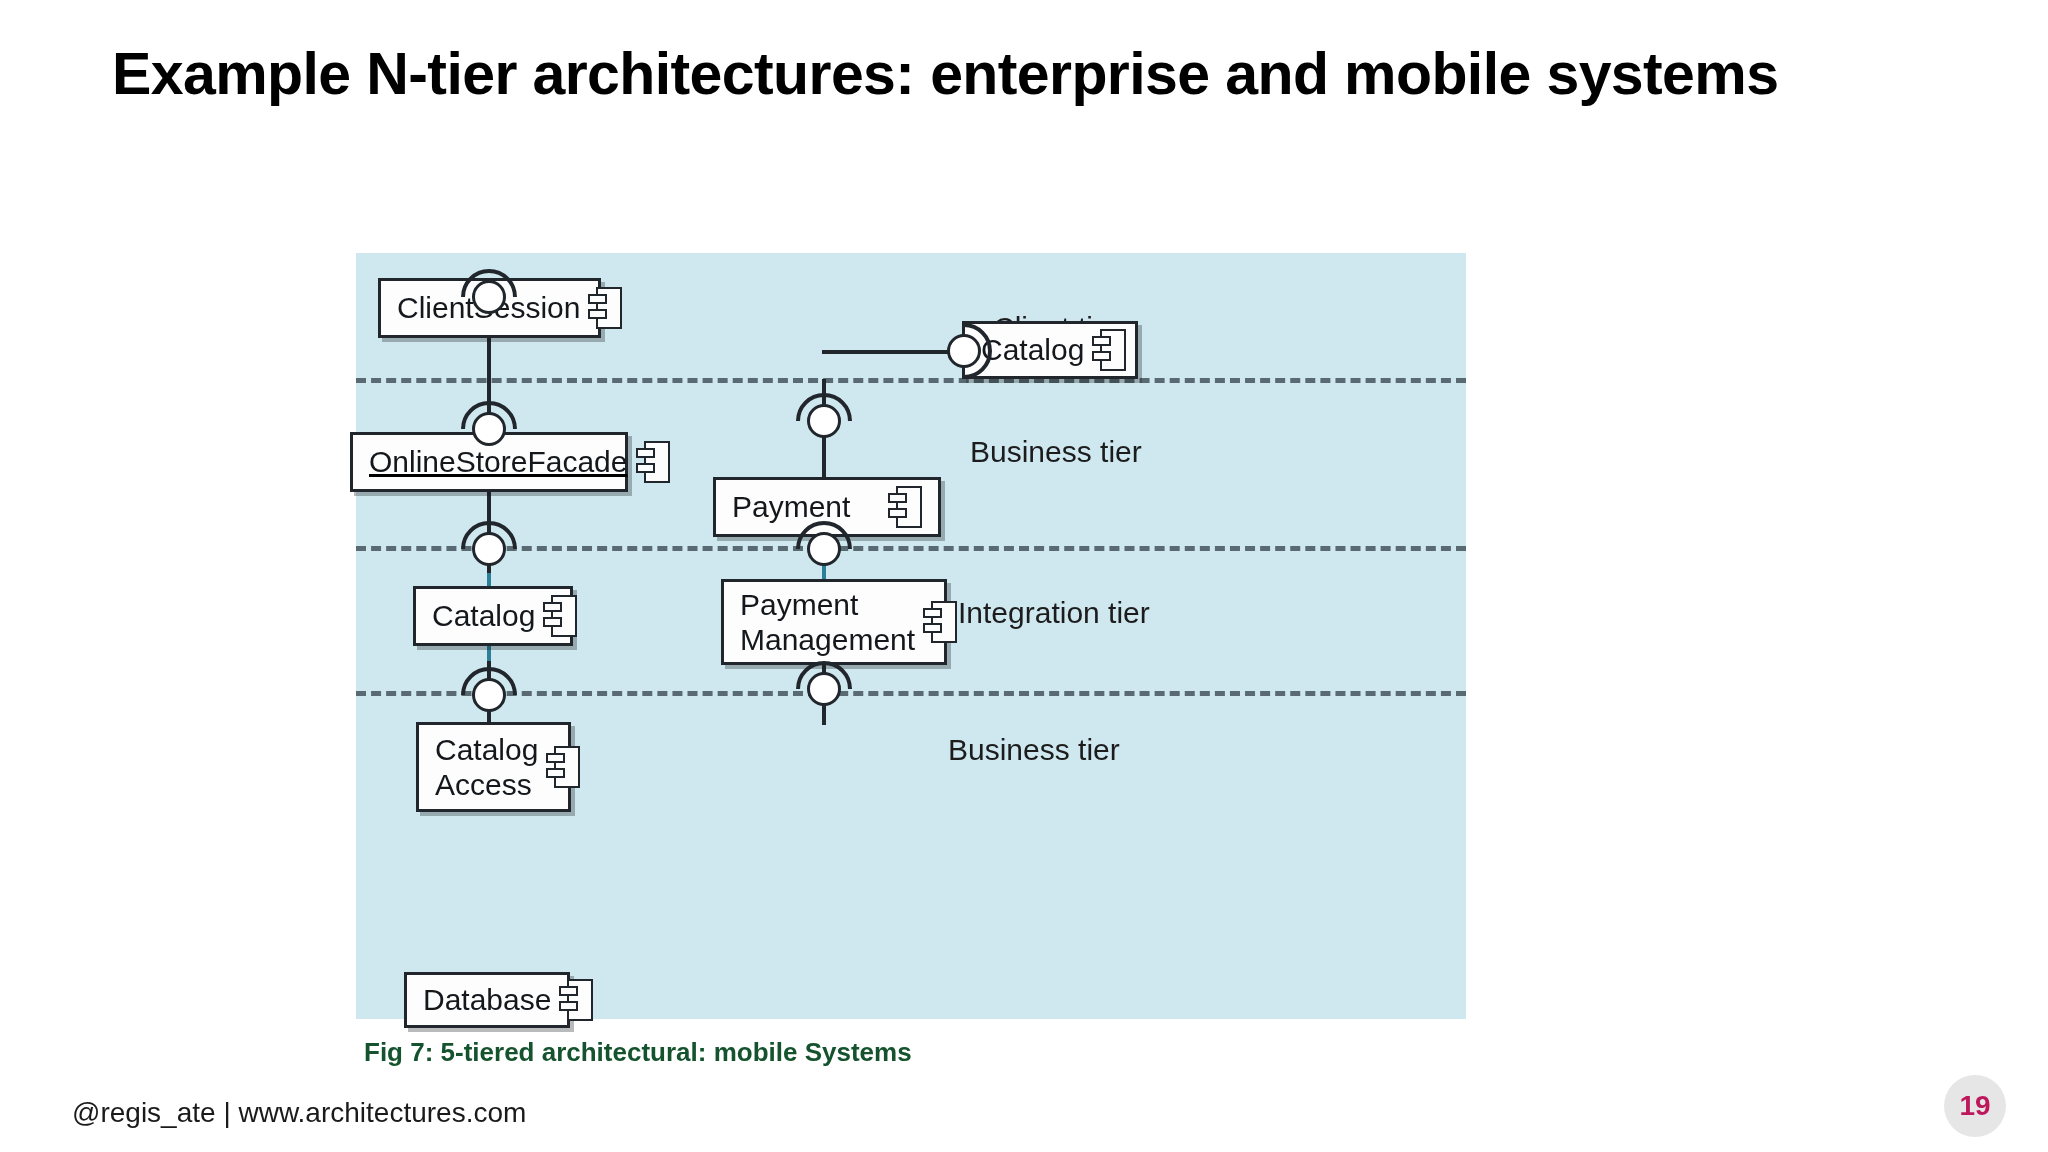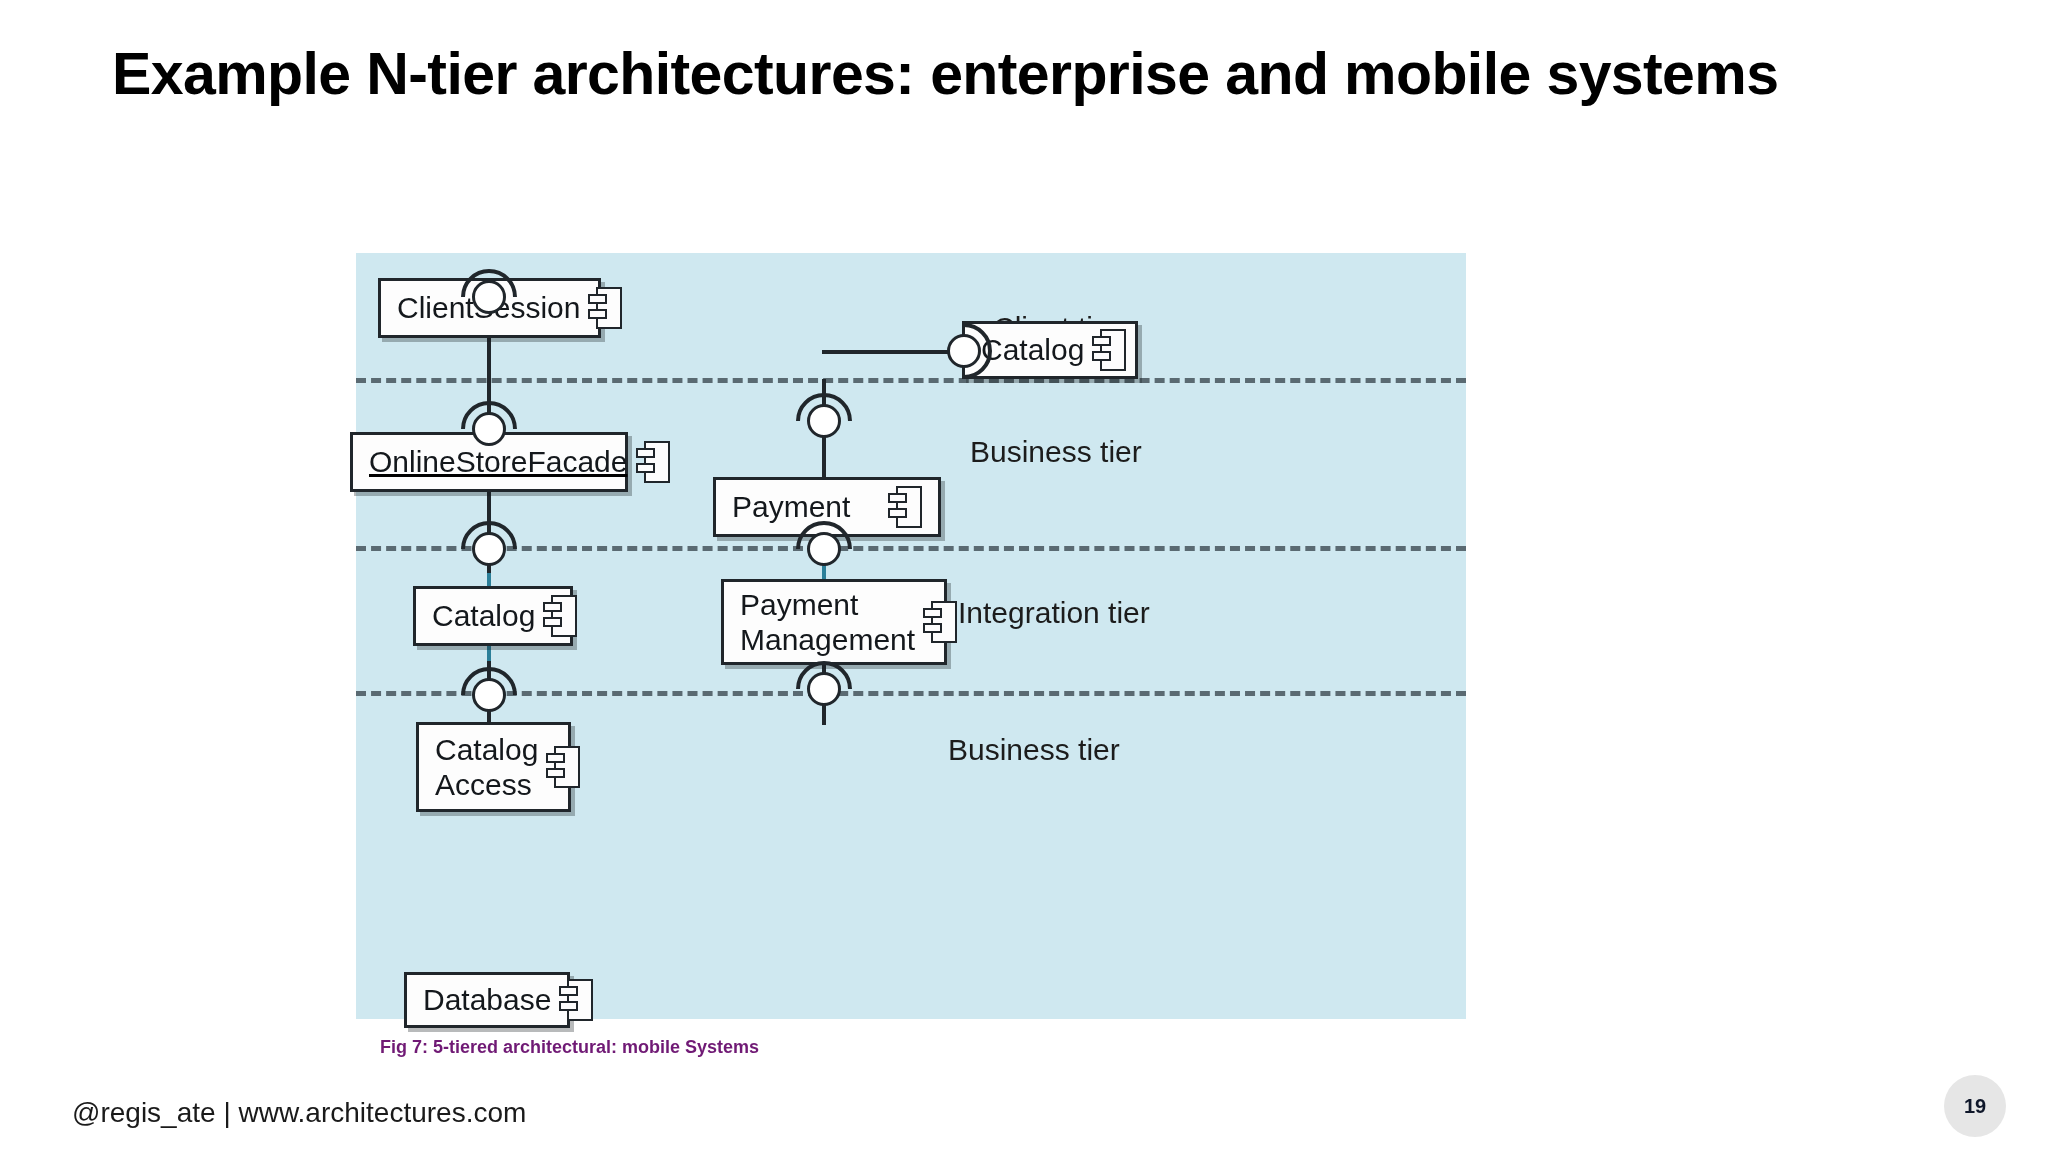--- a/index.html
+++ b/index.html
@@ -121,43 +121,43 @@
     border-radius: 50%;
     clip-path: inset(0 0 50% 0);
   }
   
   .assembly.sock-down .socket  { clip-path: inset(0 0 50% 0); }
   .assembly.sock-left  .socket { clip-path: inset(0 0 0 50%); }
 
   
   .figure-caption {
     position: absolute;
-    left: 380px; top: 1037px;
-    font-size: 18px;
+    left: 364px; top: 1037px;
+    font-size: 26px;
     font-weight: 700;
-    color: #701a75;
+    color: #14532d;
     font-family: "Liberation Sans", sans-serif;
   }
 
   
   .footer-text {
     position: absolute;
     left: 72px; top: 1097px;
     font-size: 28px;
     color: #1a1a1a;
     font-family: "Liberation Sans", sans-serif;
   }
   .page-badge {
     position: absolute;
     right: 42px; top: 1075px;
     width: 62px; height: 62px;
     border-radius: 50%;
     background: #e6e6e6;
     display: flex; align-items: center; justify-content: center;
-    font-size: 20px; font-weight: 700; color: #0f172a;
+    font-size: 28px; font-weight: 700; color: #be185d;
     font-family: "Liberation Sans", sans-serif;
   }
 </style>
 </head>
 <body>
 
 <div class="slide">
 
   <h1 class="slide-title">Example N-tier architectures: enterprise and mobile systems</h1>
 

